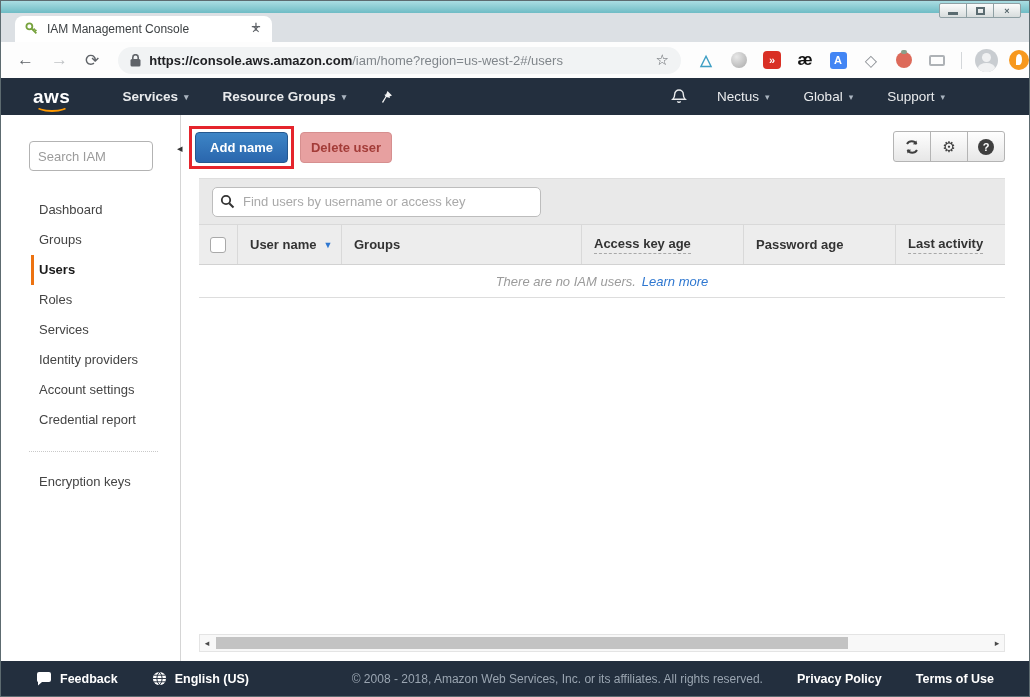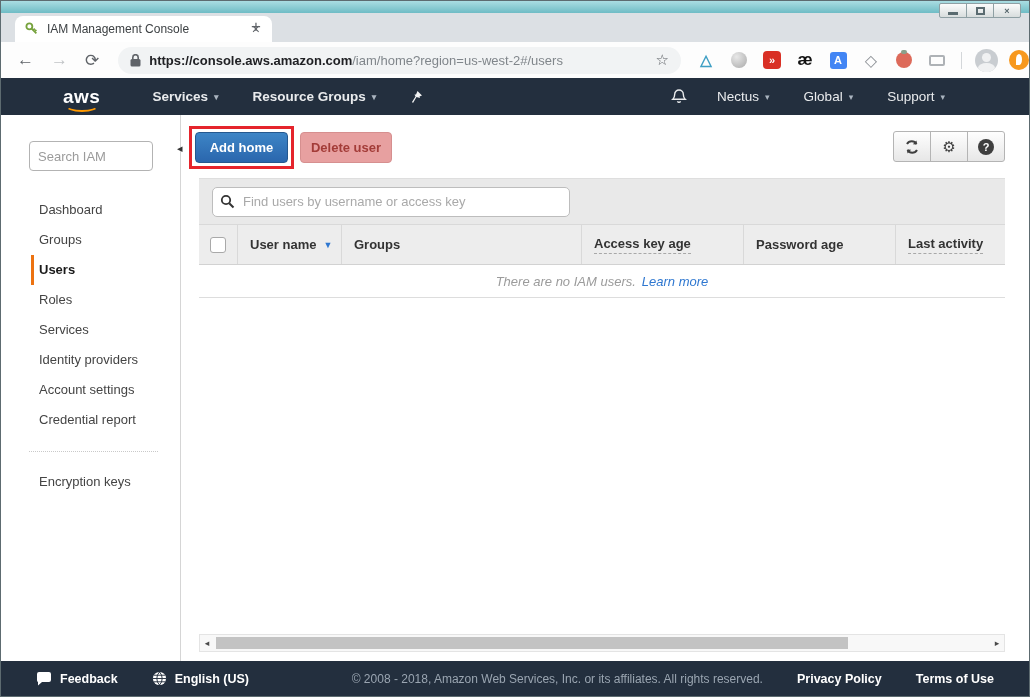--- a/index.html
+++ b/index.html
@@ -55,21 +55,21 @@
   .avatar { width:23px; height:23px; border-radius:50%; background:#c9cdd1; position:relative; overflow:hidden; }
   .avatar::before { content:""; position:absolute; left:7px; top:4px; width:9px; height:9px; border-radius:50%; background:#f0f1f2; }
   .avatar::after  { content:""; position:absolute; left:3px; top:14px; width:17px; height:10px; border-radius:50%; background:#f0f1f2; }
   .orange-ball { width:20px; height:20px; border-radius:50%; background:#f7981d; position:relative; }
   .orange-ball::after { content:""; position:absolute; left:7px; top:4px; width:6px; height:11px;
     background:#fff; border-radius:50% 50% 50% 0; }
 
   
   .awsnav { position:absolute; left:0; top:77px; width:100%; height:37px; background:#232f3e;
     display:flex; align-items:center; color:#e9ebed; font-size:13.5px; }
-  .aws-logo { margin-left:62px; position:relative; color:#fff; font-weight:bold; font-size:19px; letter-spacing:0.5px; }
+  .aws-logo { margin-left:32px; position:relative; color:#fff; font-weight:bold; font-size:19px; letter-spacing:0.5px; }
   .aws-logo::after { content:""; position:absolute; left:2px; bottom:-4px; width:30px; height:9px;
     border:2px solid transparent; border-bottom:2.5px solid #f90; border-radius:50%; }
   .nav-item { display:flex; align-items:center; gap:6px; cursor:default; }
   .nav-item .caret { font-size:9px; color:#aab4bf; }
   .nav-bold { font-weight:bold; }
   .nav-left1 { margin-left:52px; } .nav-left2 { margin-left:34px; } .nav-pin { margin-left:34px; }
   .nav-spacer { flex:1; }
   .nav-bell { margin-right:30px; }
   .nav-right { margin-right:34px; }
   .nav-last { margin-right:84px; }
@@ -103,21 +103,21 @@
   .tool-btn { width:38px; height:31px; background:linear-gradient(#fefefe,#e7e7e7); border:1px solid #b4b4b4;
     margin-left:-1px; display:flex; align-items:center; justify-content:center; color:#3f3f3f; font-size:15px; cursor:pointer; }
   .tool-btn:first-child { border-radius:3px 0 0 3px; }
   .tool-btn:last-child { border-radius:0 3px 3px 0; }
   .help-circle { width:16px; height:16px; border-radius:50%; background:#3f3f3f; color:#fff; font-size:11px;
     font-weight:bold; display:flex; align-items:center; justify-content:center; }
 
   .filter-bar { position:absolute; left:18px; right:24px; top:63px; height:46px; background:#e9e9e9;
     border-top:1px solid #dedede; display:flex; align-items:center; padding-left:13px; }
   .filter-input-wrap { position:relative; width:335px; }
-  .filter-input { width:358px; height:30px; border:1px solid #bdbdbd; border-radius:5px; padding:0 8px 0 30px;
+  .filter-input { width:329px; height:30px; border:1px solid #bdbdbd; border-radius:5px; padding:0 8px 0 30px;
     font-size:13px; color:#333; font-family:"Liberation Sans",sans-serif; }
   .filter-input::placeholder { color:#a9a9a9; }
   .mag { position:absolute; left:8px; top:7px; }
 
   .thead { position:absolute; left:18px; right:24px; top:109px; height:41px; background:#ededed;
     border-top:1px solid #d9d9d9; border-bottom:1px solid #d2d2d2; display:grid;
     grid-template-columns:38px 104px 240px 162px 152px 1fr; align-items:center; }
   .th { font-size:13px; font-weight:bold; color:#333; padding-left:12px; height:100%; display:flex;
     align-items:center; border-left:1px solid #d9d9d9; }
   .th:first-child { border-left:none; justify-content:center; padding-left:0; }
@@ -264,21 +264,21 @@
         <div class="side-item">Credential report</div>
         <div class="side-divider"></div>
         <div class="side-item lone">Encryption keys</div>
       </div>
     </div>
 
     <div class="main">
       <span class="collapse-handle">◂</span>
 
       <div class="annotation-box">
-        <button class="btn-primary">Add home</button>
+        <button class="btn-primary">Add name</button>
       </div>
       <button class="btn-danger-disabled">Delete user</button>
 
       <div class="tools">
         <div class="tool-btn">
           <svg width="16" height="16" viewBox="0 0 16 16">
             <path d="M3 5 a5.5 5.5 0 0 1 9.5 0" fill="none" stroke="#3f3f3f" stroke-width="2"></path>
             <path d="M13 11 a5.5 5.5 0 0 1 -9.5 0" fill="none" stroke="#3f3f3f" stroke-width="2"></path>
             <path d="M12.6 1.5 L12.6 5.4 L8.8 5.2 Z" fill="#3f3f3f"></path>
             <path d="M3.4 14.5 L3.4 10.6 L7.2 10.8 Z" fill="#3f3f3f"></path>

